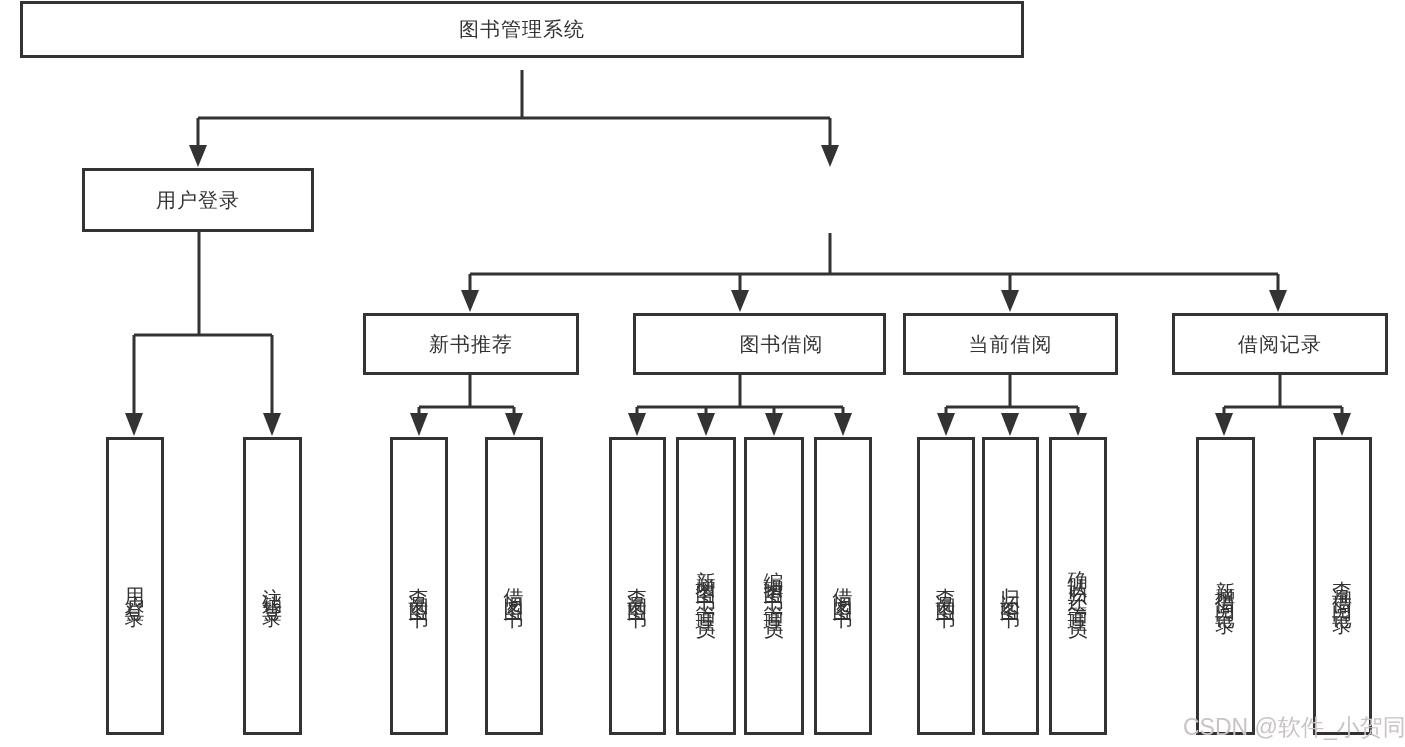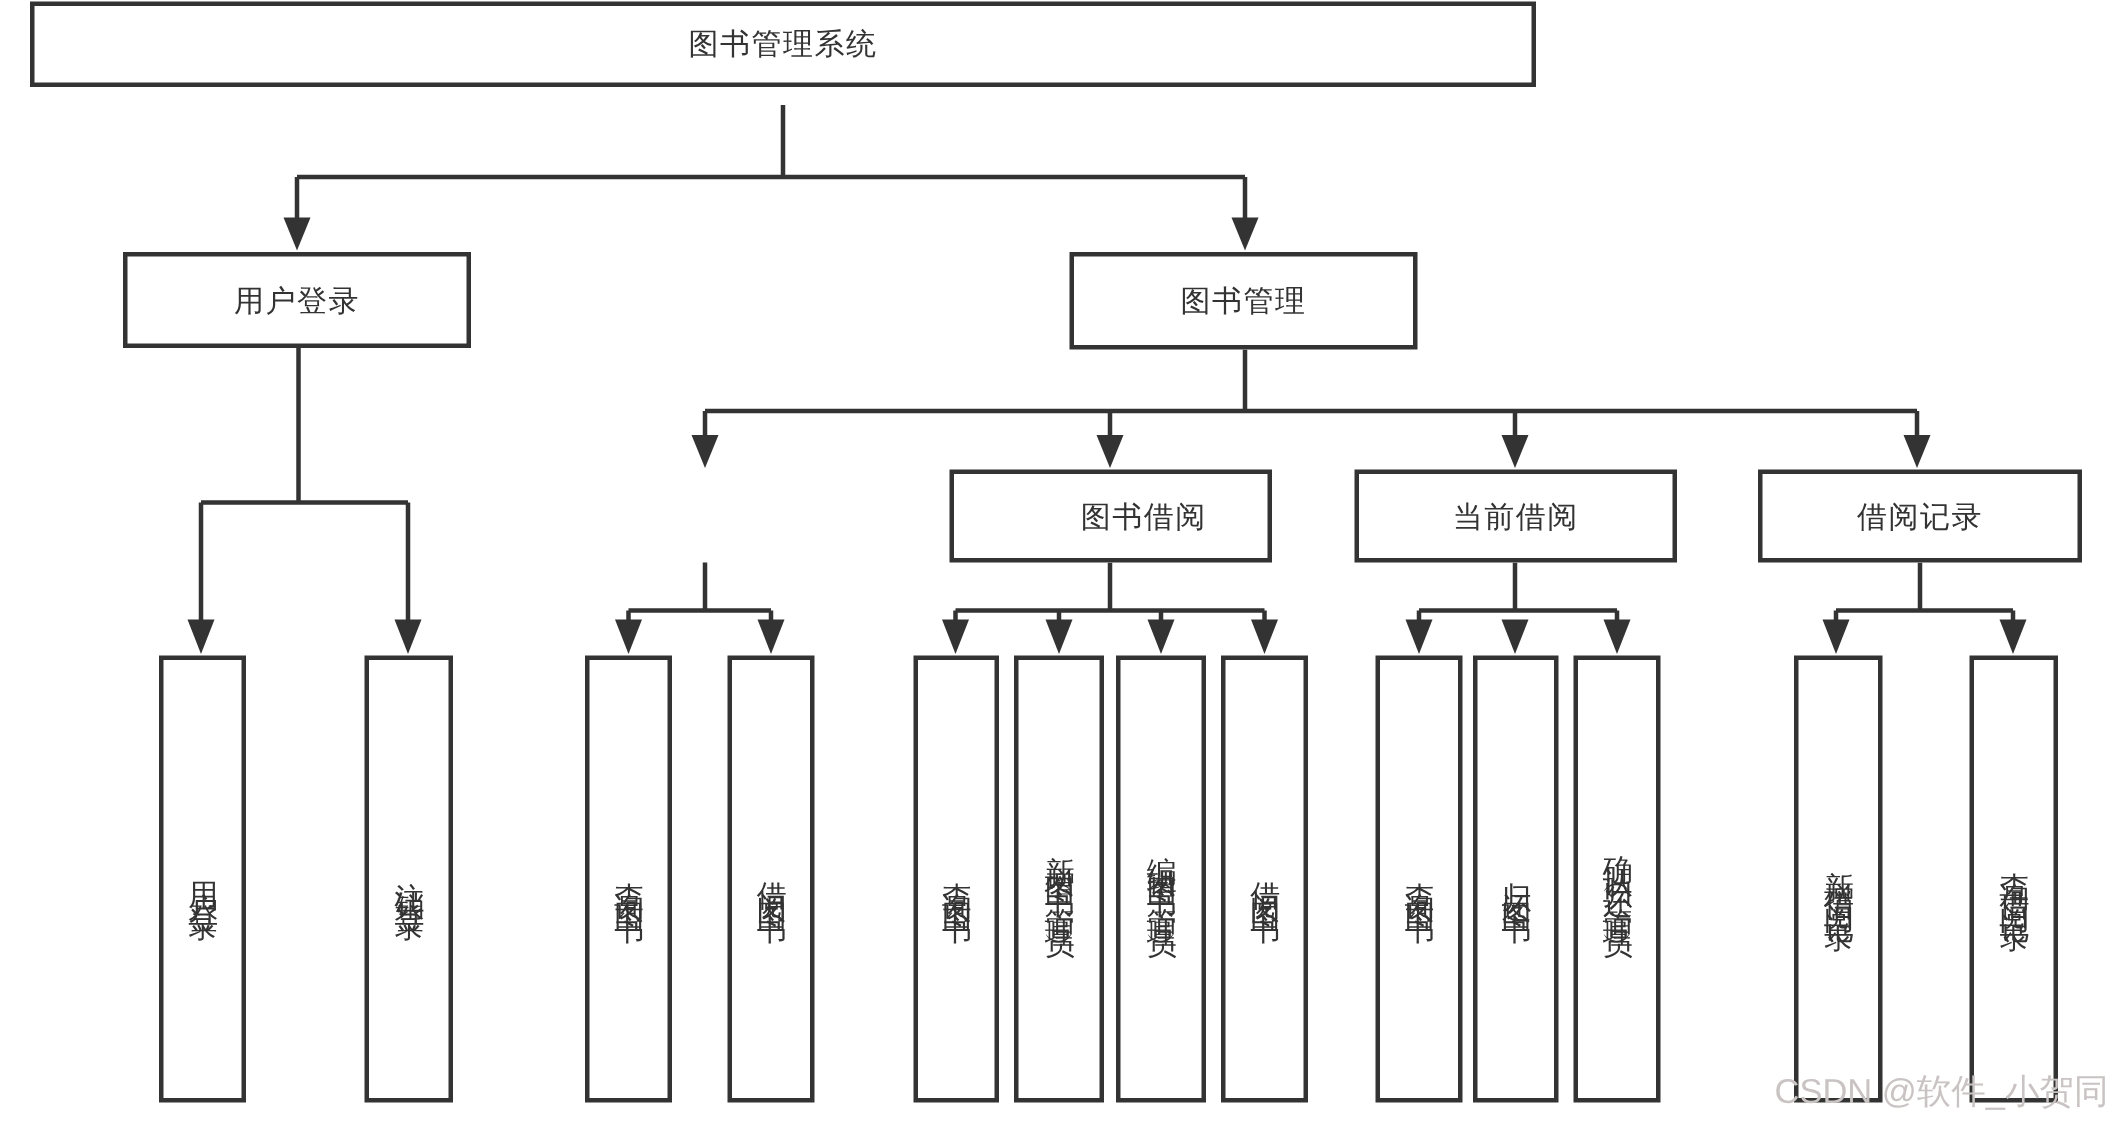--- a/index.html
+++ b/index.html
@@ -126,23 +126,23 @@
     <g>
       <path class="line" d="M1280,375 V407 M1224,407 H1342 M1224,407 V414 M1342,407 V414"></path>
       <path class="arrow" d="M1215,413 L1233,413 L1224,436 Z"></path>
       <path class="arrow" d="M1333,413 L1351,413 L1342,436 Z"></path>
     </g>
   </svg>
 
   <div class="node" style="left:20px;top:1px;width:1004px;height:57px;">图书管理系统</div>
 
   <div class="node" style="left:82px;top:168px;width:232px;height:64px;">用户登录</div>
-  <div class="node" style="left:713px;top:168px;width:232px;height:65px;">图书管理</div>
 
-  <div class="node" style="left:633px;top:313px;width:215px;height:62px;padding-left:44px;">图书借阅</div>
+  <div class="node" style="left:363px;top:313px;width:216px;height:62px;">新书推荐</div>
+  <div class="node" style="left:633px;top:313px;width:253px;height:62px;padding-left:44px;">图书借阅</div>
   <div class="node" style="left:903px;top:313px;width:215px;height:62px;text-align:right;">当前借阅</div>
   <div class="node" style="left:1172px;top:313px;width:216px;height:62px;font-family:Liberation Serif, serif;">借阅记录</div>
 
   <div class="leaf" style="left:106px;top:437px;width:58px;height:298px;">
     <span class="vtext">用户登录</span>
   </div>
   <div class="leaf" style="left:243px;top:437px;width:59px;height:298px;">
     <span class="vtext">注销登录</span>
   </div>
 

